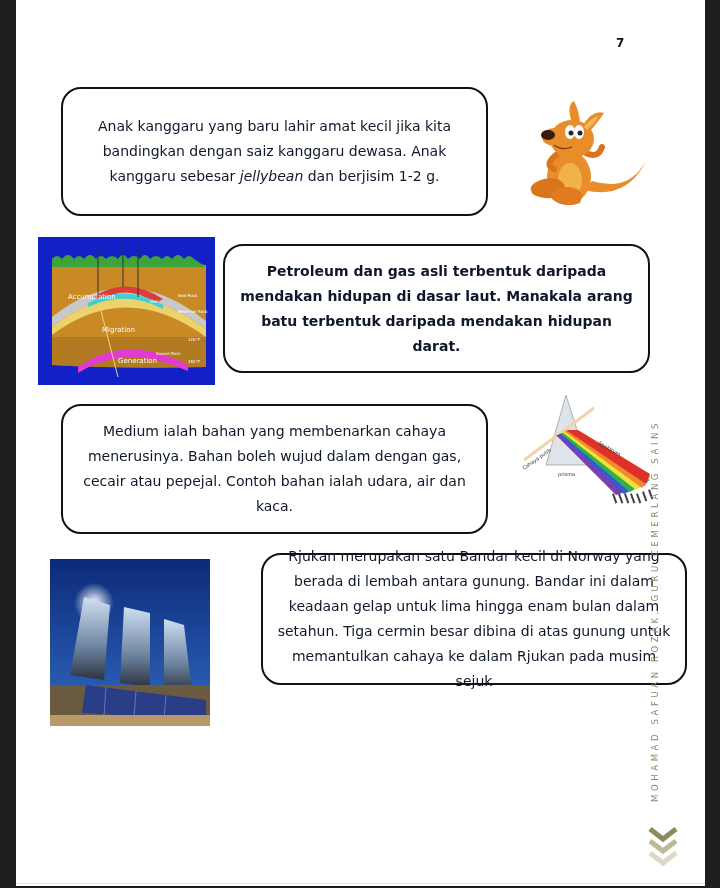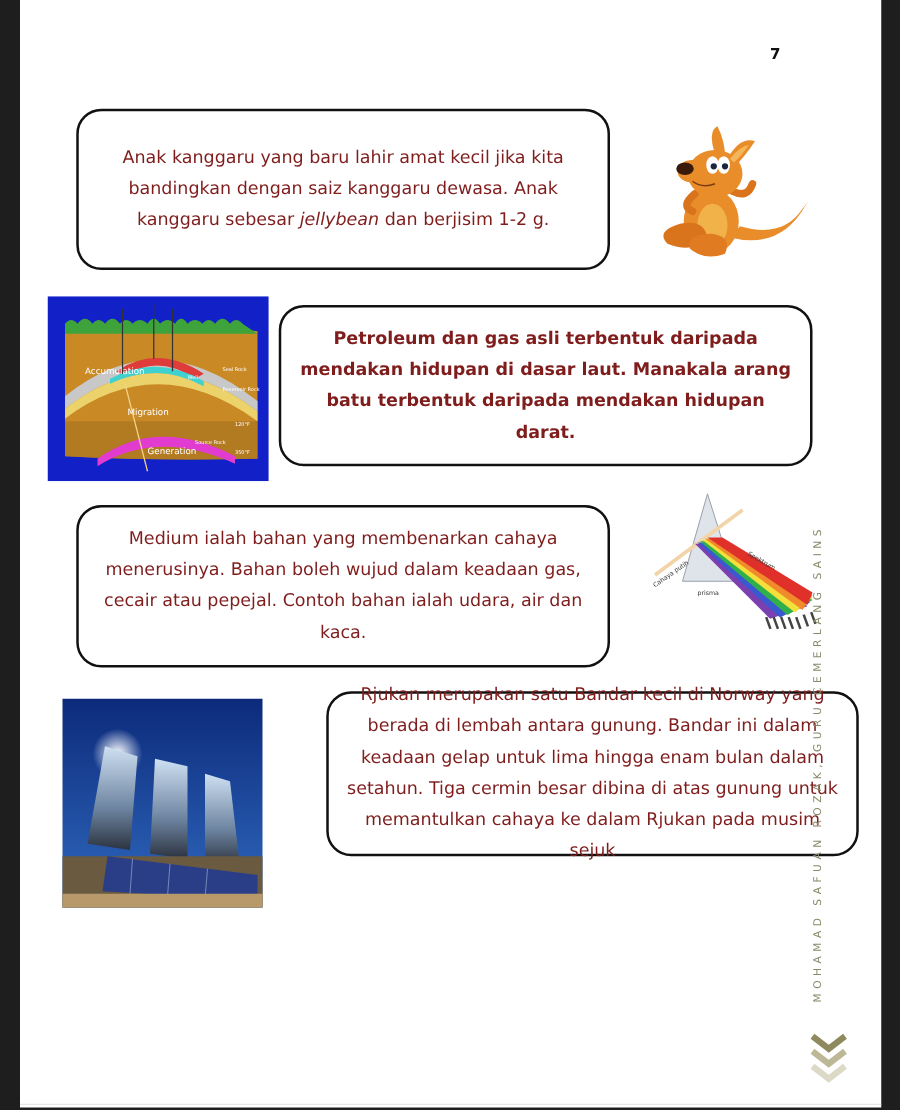--- a/index.html
+++ b/index.html
@@ -18,21 +18,21 @@
       font-size: 12px; color: #111; font-weight: bold;
       font-family: "DejaVu Sans", sans-serif;
     }
     .card {
       position: absolute;
       border: 2.5px solid #111;
       border-radius: 20px;
       background: #fff;
       display: flex; align-items: center; justify-content: center;
       text-align: center;
-      color: #7f1d1d;
+      color: #0f172a;
       font-family: "DejaVu Sans", sans-serif;
       font-size: 14px;
       line-height: 25px;
       padding: 0 14px;
     }
     .card em { font-style: italic; }
     #card-1 { left: 45px; top: 87px; width: 427px; height: 129px; }
     #card-2 { left: 207px; top: 244px; width: 427px; height: 129px; font-weight: bold; }
     #card-3 { left: 45px; top: 404px; width: 427px; height: 130px; }
     #card-4 { left: 201px; top: 553px; width: 426px; height: 132px; padding-bottom: 0; margin-left: 44px; }
@@ -111,21 +111,21 @@
     <text x="118" y="118" font-size="4" fill="#fff" font-family="DejaVu Sans, sans-serif">Source Rock</text>
     <text x="150" y="104" font-size="4" fill="#fff" font-family="DejaVu Sans, sans-serif">120°F</text>
     <text x="150" y="126" font-size="4" fill="#fff" font-family="DejaVu Sans, sans-serif">350°F</text>
   </svg>
 
   <div class="card" id="card-2">
     <p>Petroleum dan gas asli terbentuk daripada mendakan hidupan di dasar laut. Manakala arang batu terbentuk daripada mendakan hidupan darat.</p>
   </div>
 
   <div class="card" id="card-3">
-    <p>Medium ialah bahan yang membenarkan cahaya menerusinya. Bahan boleh wujud dalam keadaan gas, cecair atau pepejal. Contoh bahan ialah udara, air dan kaca.</p>
+    <p>Medium ialah bahan yang membenarkan cahaya menerusinya. Bahan boleh wujud dalam dengan gas, cecair atau pepejal. Contoh bahan ialah udara, air dan kaca.</p>
   </div>
 
   <svg class="illus" id="prism" viewBox="0 0 140 120">
     <polygon points="50,5 30,75 72,75" fill="#dfe3ea" stroke="#9aa0aa" stroke-width="0.8"></polygon>
     <line x1="8" y1="70" x2="78" y2="18" stroke="#f2d4a8" stroke-width="3"></line>
     <polygon points="40,45 62,45 130,95 100,105" fill="#7b3fb0"></polygon>
     <polygon points="42,44 62,44 132,92 108,104" fill="#3a58d0"></polygon>
     <polygon points="44,43 62,43 134,90 114,102" fill="#2fb04a"></polygon>
     <polygon points="46,42 62,42 134,88 120,100" fill="#f3e03a"></polygon>
     <polygon points="48,41 62,41 134,86 126,98" fill="#f08a2a"></polygon>

